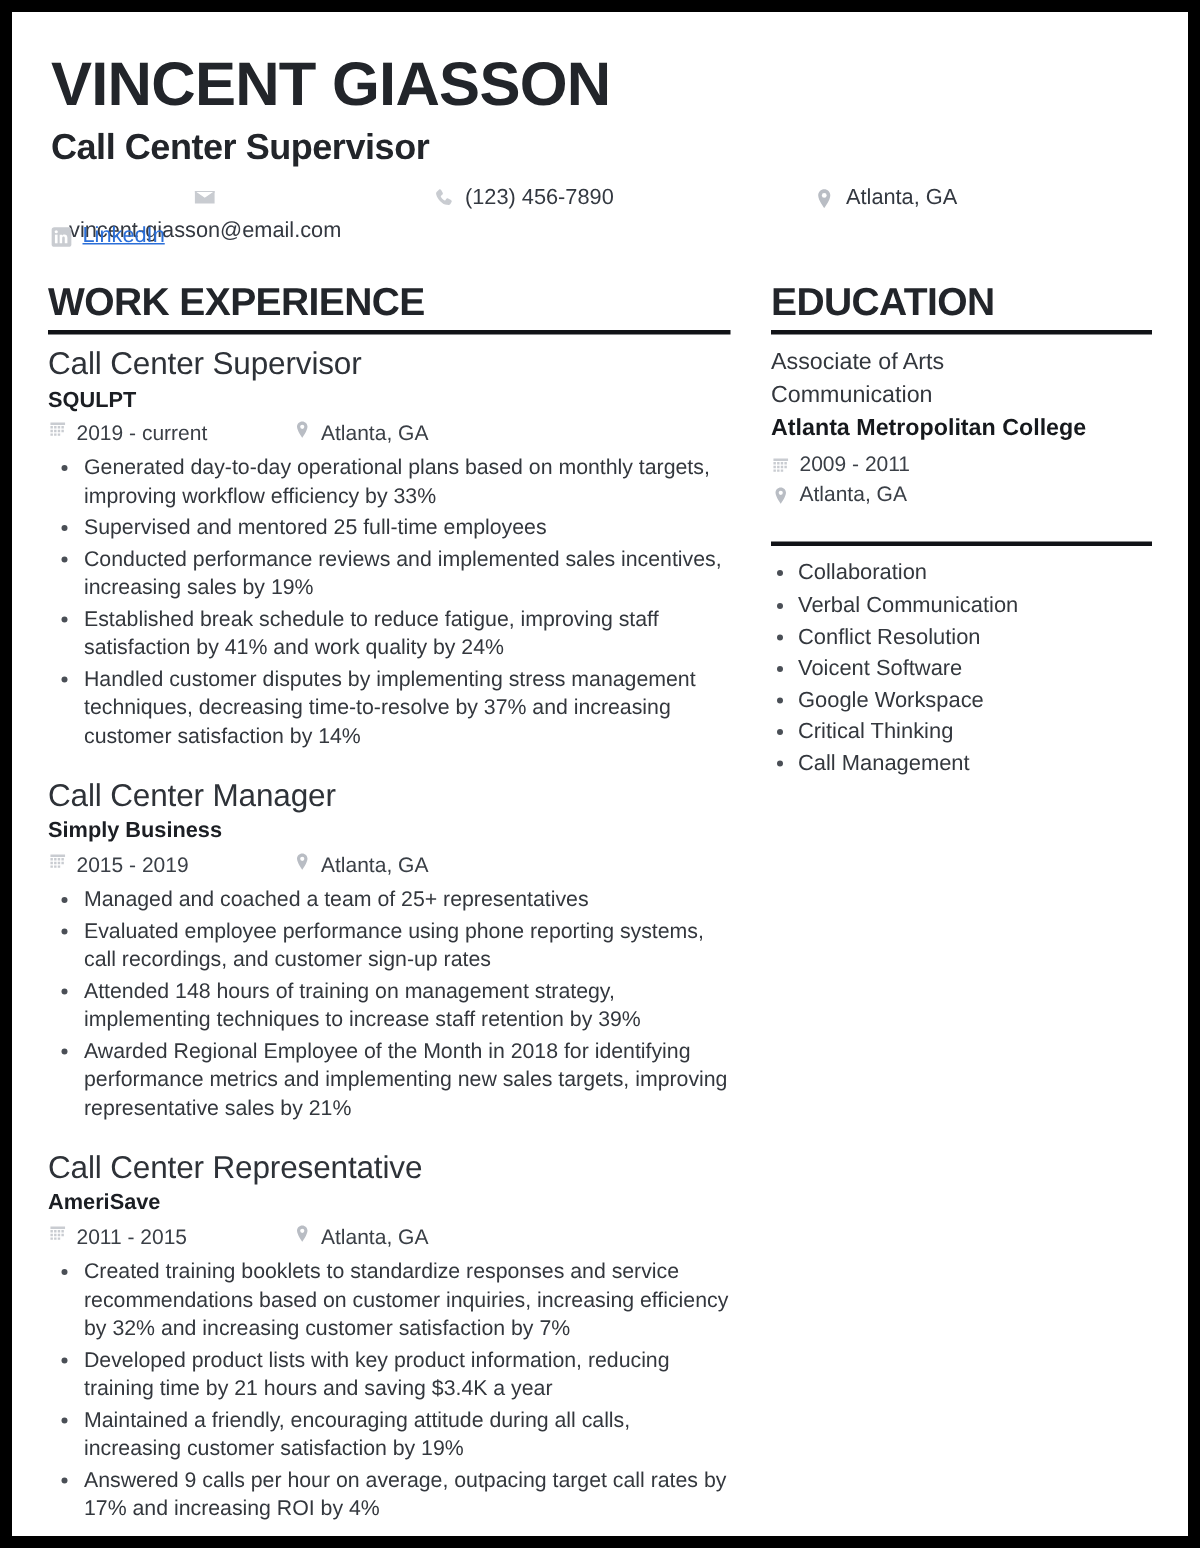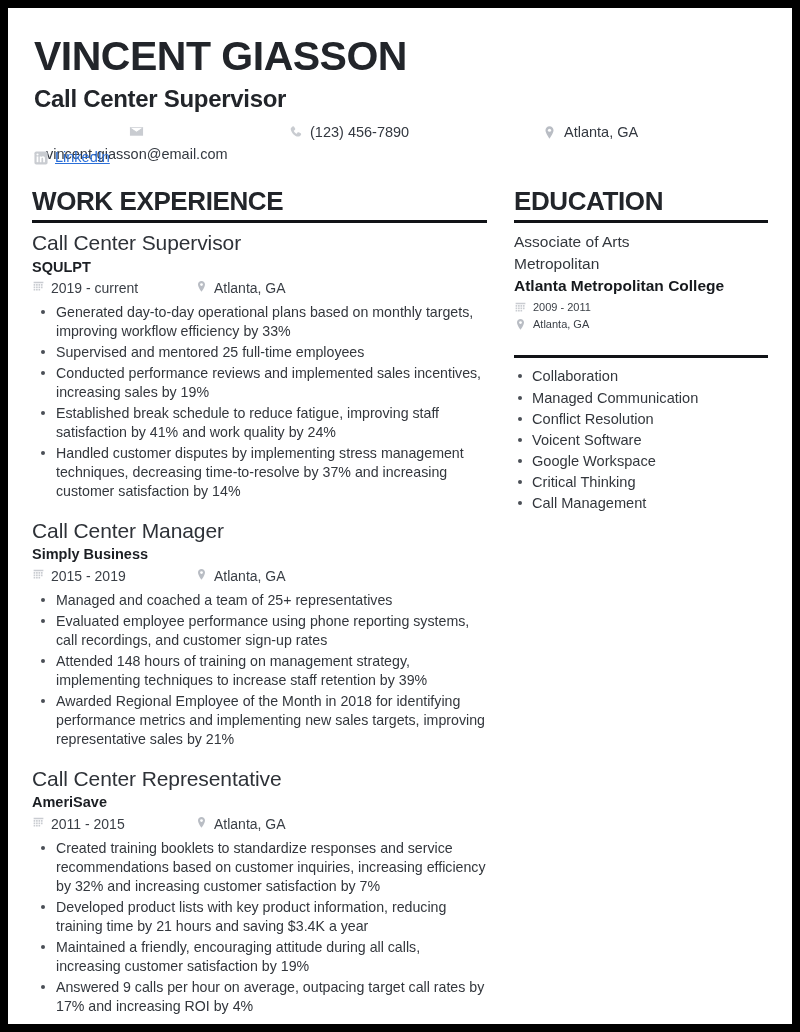--- a/index.html
+++ b/index.html
@@ -169,23 +169,23 @@
   }
   .edu-school {
     font-size: 15.5px;
     font-weight: 700;
     color: #16191d;
     line-height: 1.35;
     margin-top: 1px;
   }
   .edu-meta {
     display: flex;
-    align-items: flex-start;
+    align-items: flex-end;
     gap: 6px;
-    font-size: 11px;
+    font-size: 14px;
     color: #3a3f46;
     margin-top: 4px;
   }
   ul.skills {
     list-style: none;
     margin: 2px 0 0 0;
     padding: 0;
   }
   ul.skills li {
     position: relative;
@@ -368,21 +368,21 @@
     <div class="col-gap"></div>
 
     <div class="col-right">
 
       <div class="section">
         <div class="section-head">EDUCATION</div>
         <div class="section-rule"></div>
 
         <div class="entry">
           <div class="edu-degree">Associate of Arts</div>
-          <div class="edu-degree">Metropolitan</div>
+          <div class="edu-degree">Communication</div>
           <div class="edu-school">Atlanta Metropolitan College</div>
           <div class="edu-meta">
             <span class="ico">
               <svg width="13" height="13" viewBox="0 0 16 16">
                 <path class="ico-gray" d="M2 2h12v2H2zM2 5h2v2H2zm3 0h2v2H5zm3 0h2v2H8zm3 0h2v2h-2zM2 8h2v2H2zm3 0h2v2H5zm3 0h2v2H8zm3 0h2v2h-2zM2 11h2v2H2zm3 0h2v2H5zm3 0h2v2H8z"></path>
               </svg>
             </span>
             <span>2009 - 2011</span>
           </div>
           <div class="edu-meta">
@@ -394,21 +394,21 @@
             </span>
             <span>Atlanta, GA</span>
           </div>
         </div>
       </div>
 
       <div class="section">
         <div class="section-rule"></div>
         <ul class="skills">
           <li>Collaboration</li>
-          <li>Managed Communication</li>
+          <li>Verbal Communication</li>
           <li>Conflict Resolution</li>
           <li>Voicent Software</li>
           <li>Google Workspace</li>
           <li>Critical Thinking</li>
           <li>Call Management</li>
         </ul>
       </div>
 
     </div>
   </div>

